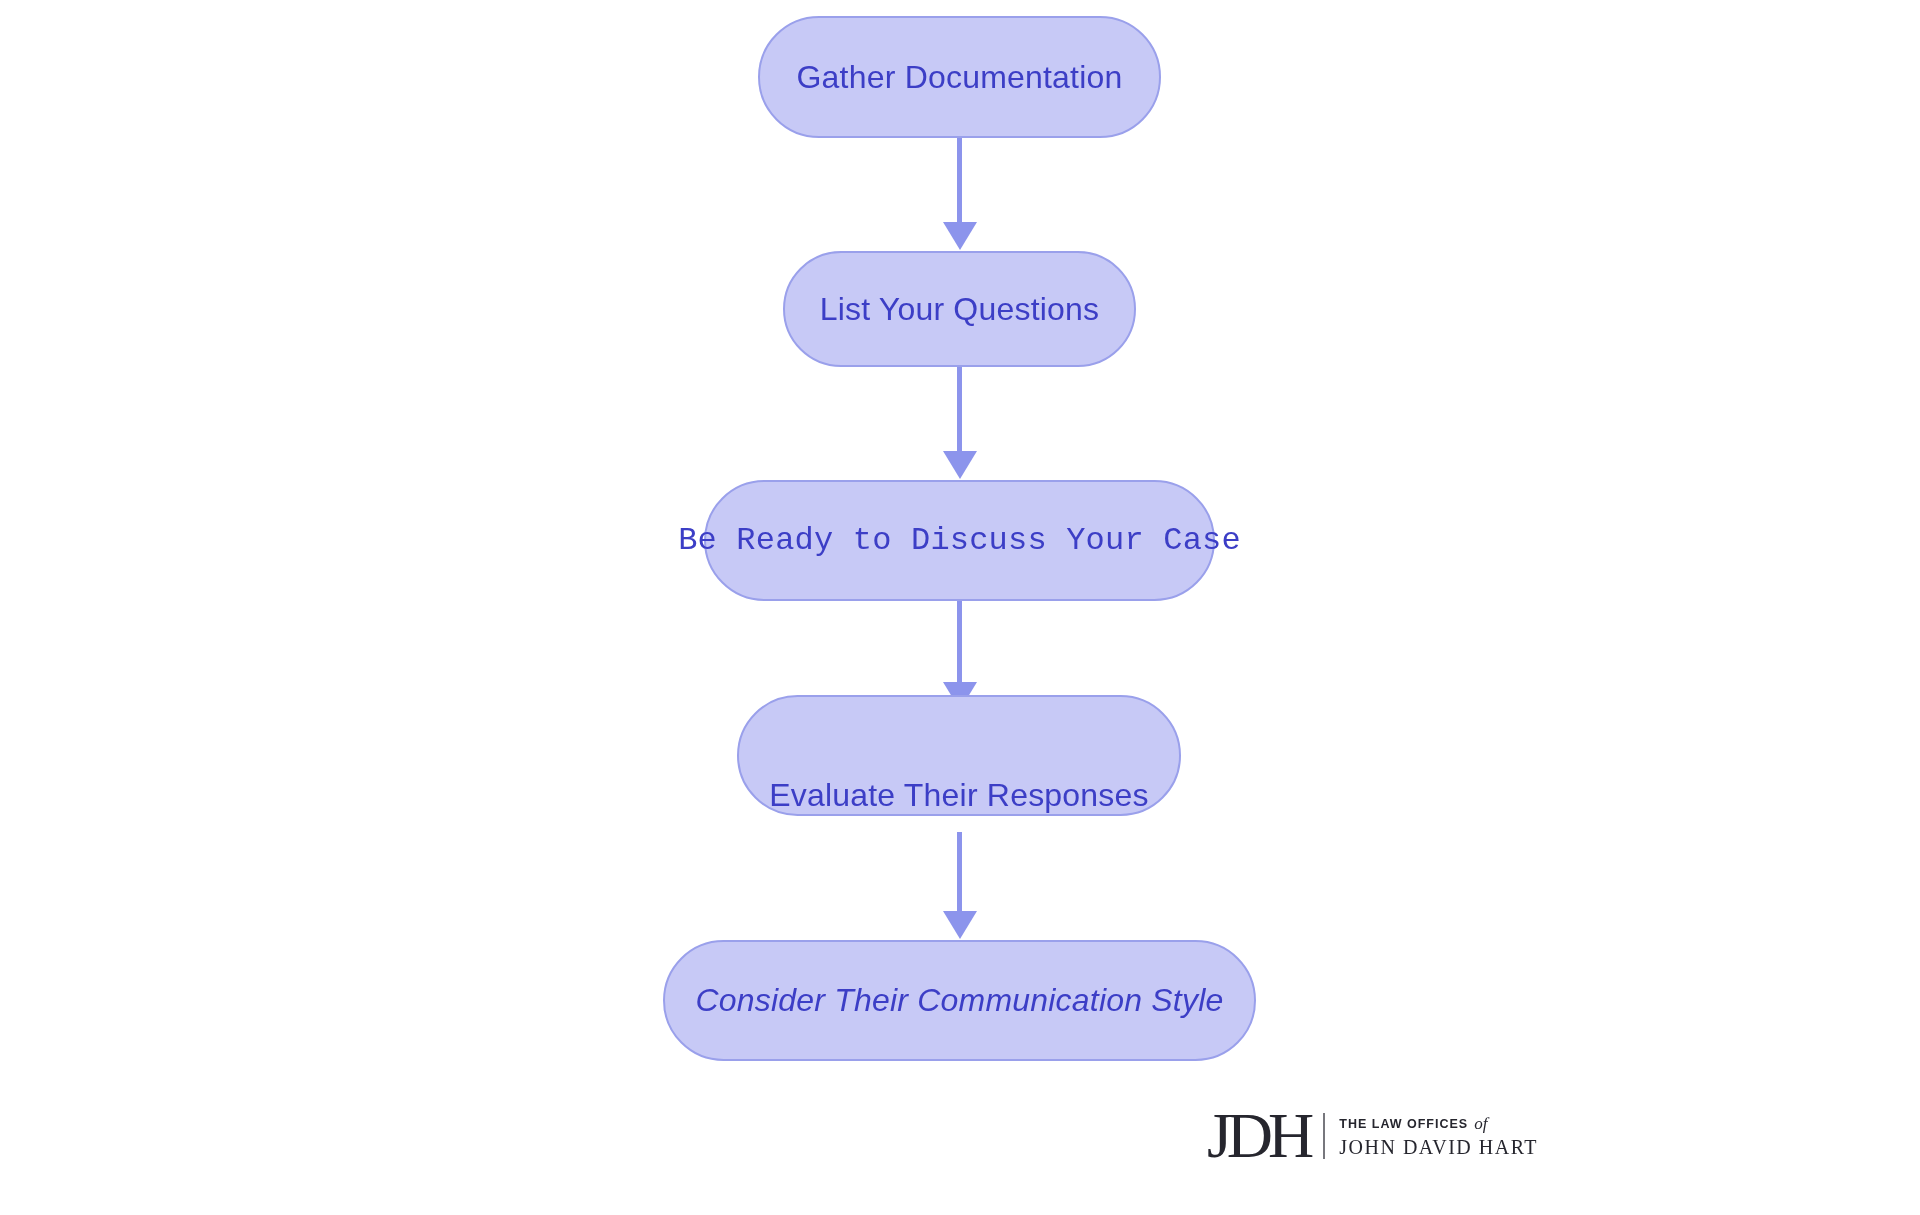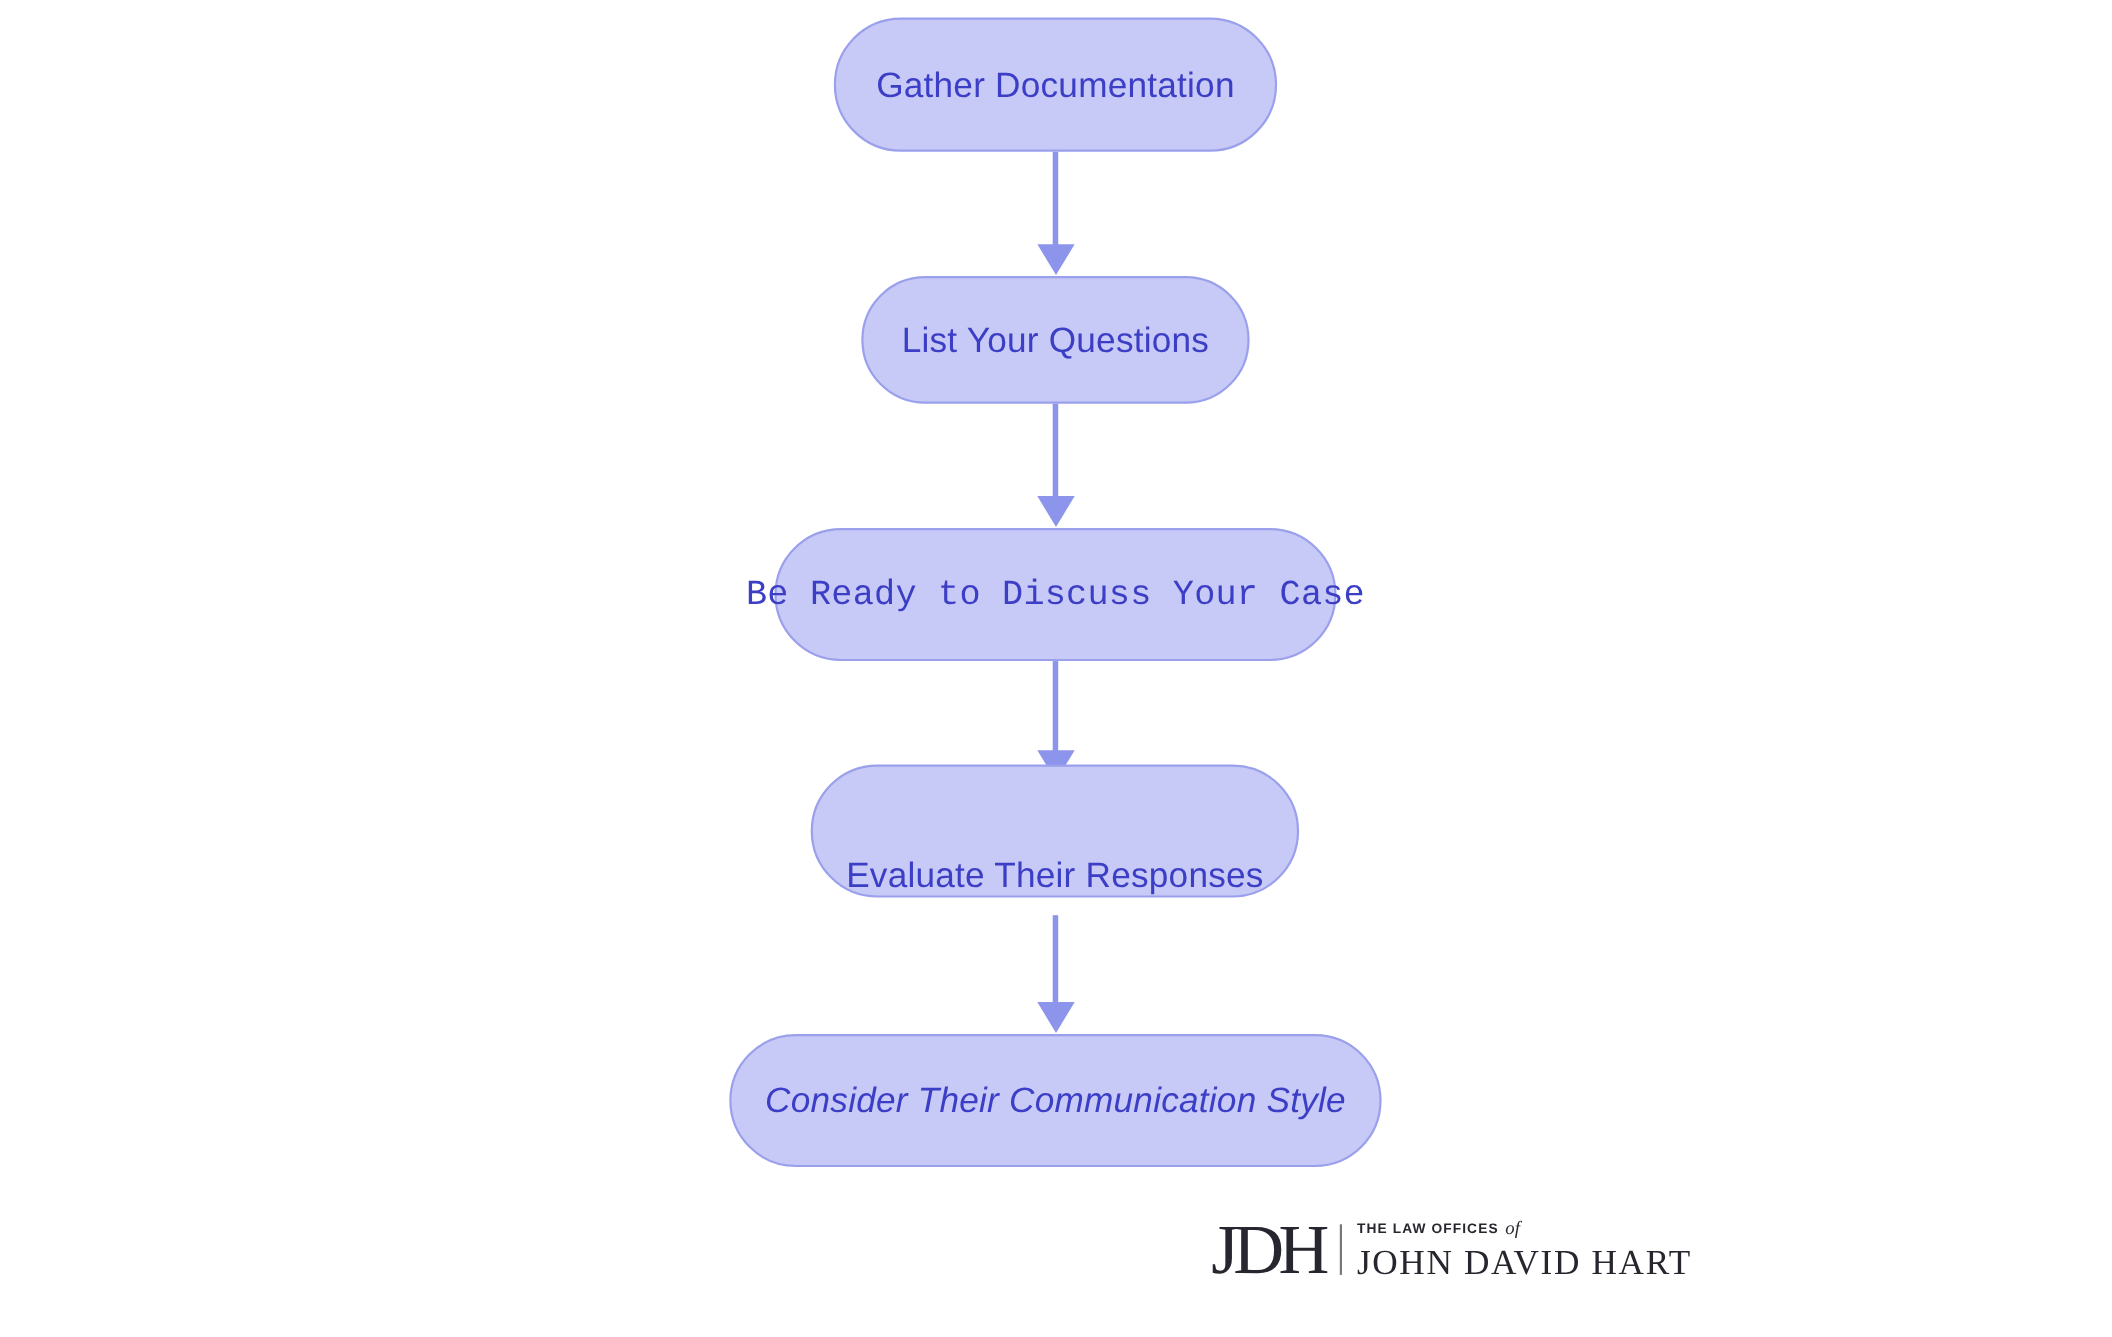--- a/index.html
+++ b/index.html
@@ -99,21 +99,21 @@
     color: var(--logo-color);
   }
   .logo-tagline-of {
     font-family: "Liberation Serif", serif;
     font-style: italic;
     font-size: 17px;
     color: var(--logo-color);
   }
   .logo-firm-name {
     font-family: "Liberation Serif", serif;
-    font-size: 32px;
+    font-size: 20px;
     letter-spacing: 1.5px;
     margin-top: 2px;
     color: var(--logo-color);
     white-space: nowrap;
   }
 </style>
 </head>
 <body>
 
 <div class="canvas">

